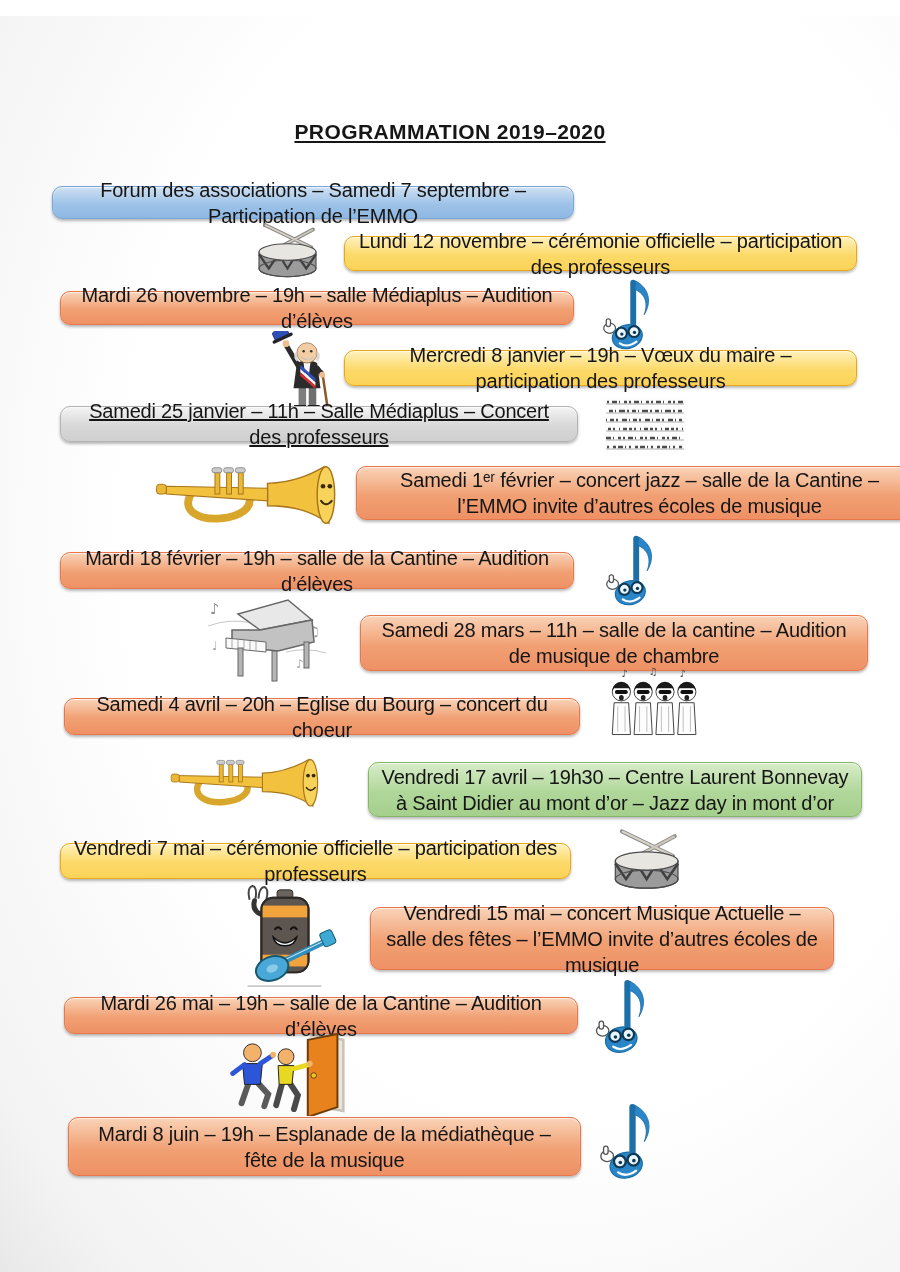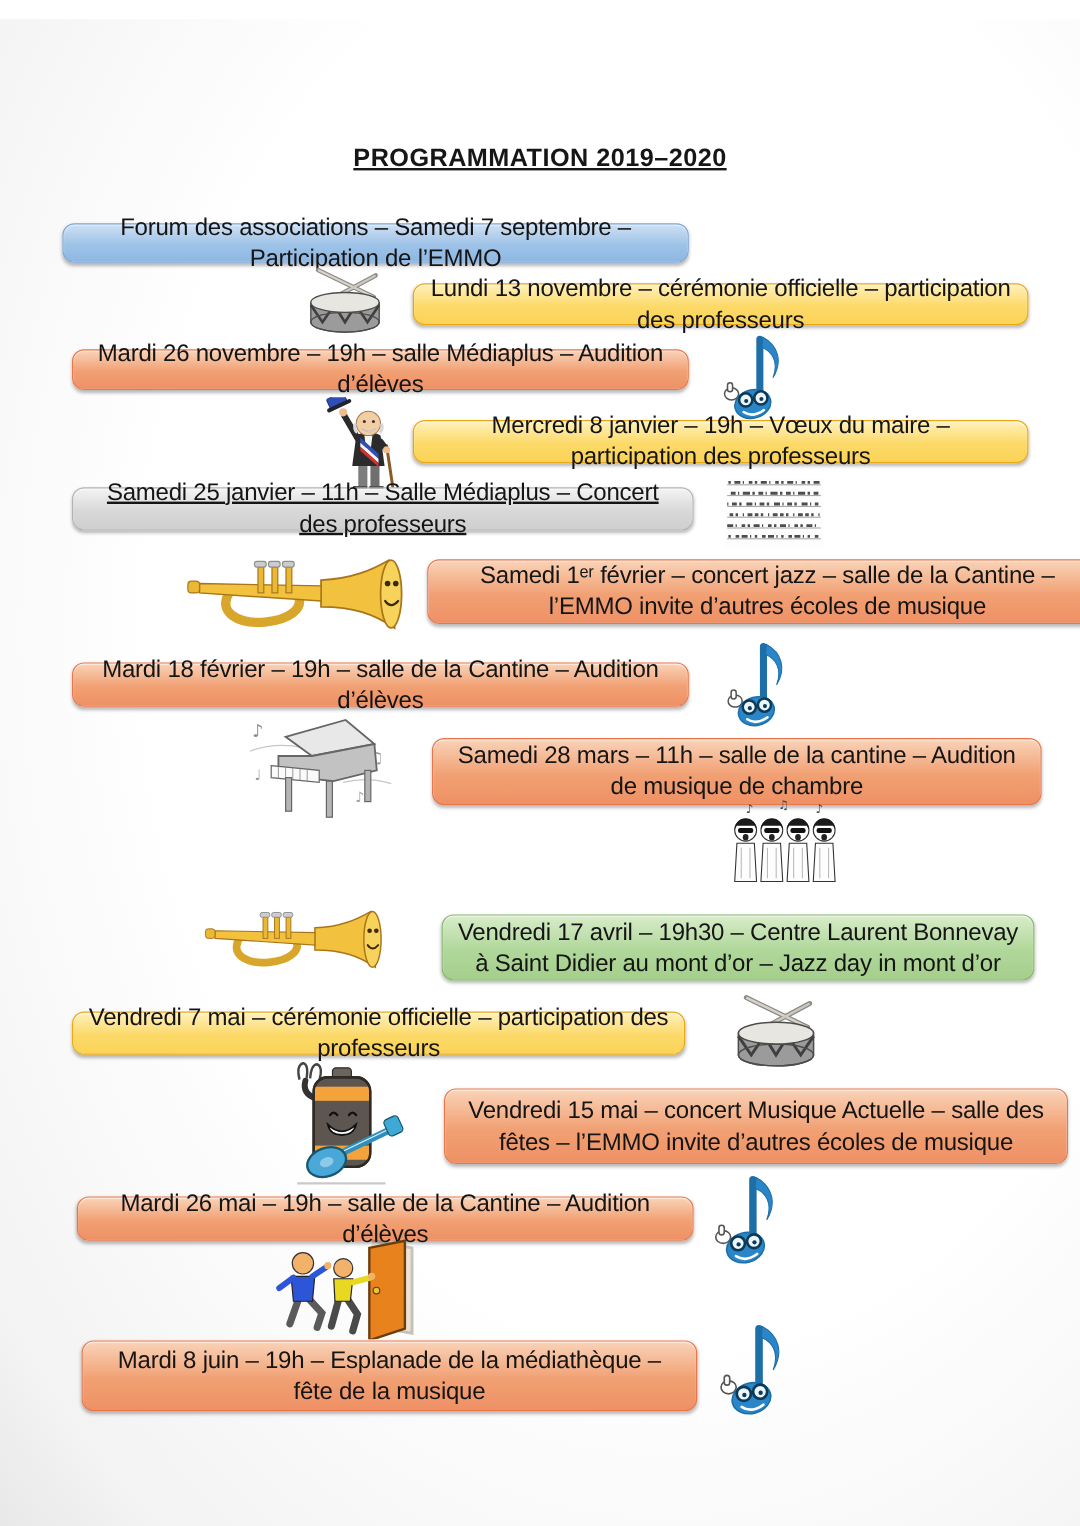--- a/index.html
+++ b/index.html
@@ -205,21 +205,21 @@
 
 <div class="page">
 
   <div class="title">PROGRAMMATION  2019–2020</div>
 
   <div class="box c-blue" style="left:52px;top:170px;width:522px;height:33px">Forum des associations – Samedi 7 septembre – Participation de l’EMMO</div>
 
   <svg class="icon" style="left:247px;top:206px" width="78" height="60" viewBox="0 0 100 80">
       <use href="#g-drum"></use>
     </svg>
-  <div class="box c-yellow" style="left:344px;top:220px;width:513px;height:35px">Lundi 13 novembre – cérémonie officielle – participation des professeurs</div>
+  <div class="box c-yellow" style="left:344px;top:220px;width:513px;height:35px">Lundi 12 novembre – cérémonie officielle – participation des professeurs</div>
 
   <div class="box c-orange" style="left:60px;top:275px;width:514px;height:34px">Mardi 26 novembre – 19h – salle Médiaplus – Audition d’élèves</div>
   <svg class="icon" style="left:594px;top:260px" width="70" height="80" viewBox="0 0 70 95">
       <use href="#g-note"></use>
     </svg>
 
   <svg class="icon" style="left:267px;top:315px" width="80" height="80" viewBox="0 0 80 95">
       <use href="#g-mayor"></use>
     </svg>
   <div class="box c-yellow" style="left:344px;top:334px;width:513px;height:36px">Mercredi 8 janvier – 19h – Vœux du maire – participation des professeurs</div>
@@ -237,38 +237,39 @@
   <div class="box c-orange" style="left:60px;top:536px;width:514px;height:37px">Mardi 18 février – 19h – salle de la Cantine – Audition d’élèves</div>
   <svg class="icon" style="left:597px;top:516px" width="70" height="80" viewBox="0 0 70 95">
       <use href="#g-note"></use>
     </svg>
 
   <svg class="icon" style="left:208px;top:578px" width="125" height="92" viewBox="0 0 125 92">
       <use href="#g-piano"></use>
     </svg>
   <div class="box c-orange" style="left:360px;top:599px;width:508px;height:56px">Samedi 28 mars – 11h – salle de la cantine – Audition de musique de chambre</div>
 
+  <div class="box c-orange" style="left:64px;top:682px;width:516px;height:37px">Samedi 4 avril – 20h – Eglise du Bourg – concert du choeur</div>
   <svg class="icon" style="left:605px;top:650px" width="100" height="78" viewBox="0 0 110 85">
       <use href="#g-choir"></use>
     </svg>
 
   <svg class="icon" style="left:168px;top:737px" width="160" height="62" viewBox="0 0 200 75">
       <use href="#g-trumpet"></use>
     </svg>
   <div class="box c-green" style="left:368px;top:746px;width:494px;height:55px">Vendredi 17 avril – 19h30 – Centre Laurent Bonnevay à Saint Didier au mont d’or – Jazz day in mont d’or</div>
 
   <div class="box c-yellow" style="left:60px;top:827px;width:511px;height:36px">Vendredi 7 mai – cérémonie officielle – participation des professeurs</div>
   <svg class="icon" style="left:600px;top:812px" width="90" height="66" viewBox="0 0 100 80">
       <use href="#g-drum"></use>
     </svg>
 
   <svg class="icon" style="left:222px;top:866px" width="120" height="110" viewBox="0 0 110 112">
       <use href="#g-battery"></use>
     </svg>
-  <div class="box c-orange" style="left:370px;top:891px;width:520px;height:63px">Vendredi 15 mai – concert Musique Actuelle – salle des fêtes – l’EMMO invite d’autres écoles de musique</div>
+  <div class="box c-orange" style="left:370px;top:891px;width:464px;height:63px">Vendredi 15 mai – concert Musique Actuelle – salle des fêtes – l’EMMO invite d’autres écoles de musique</div>
 
   <div class="box c-orange" style="left:64px;top:981px;width:514px;height:37px">Mardi 26 mai – 19h – salle de la Cantine – Audition d’élèves</div>
   <svg class="icon" style="left:586px;top:960px" width="74" height="84" viewBox="0 0 70 95">
       <use href="#g-note"></use>
     </svg>
 
   <svg class="icon" style="left:220px;top:1016px" width="138" height="84" viewBox="0 0 130 85">
       <use href="#g-door"></use>
     </svg>
 

